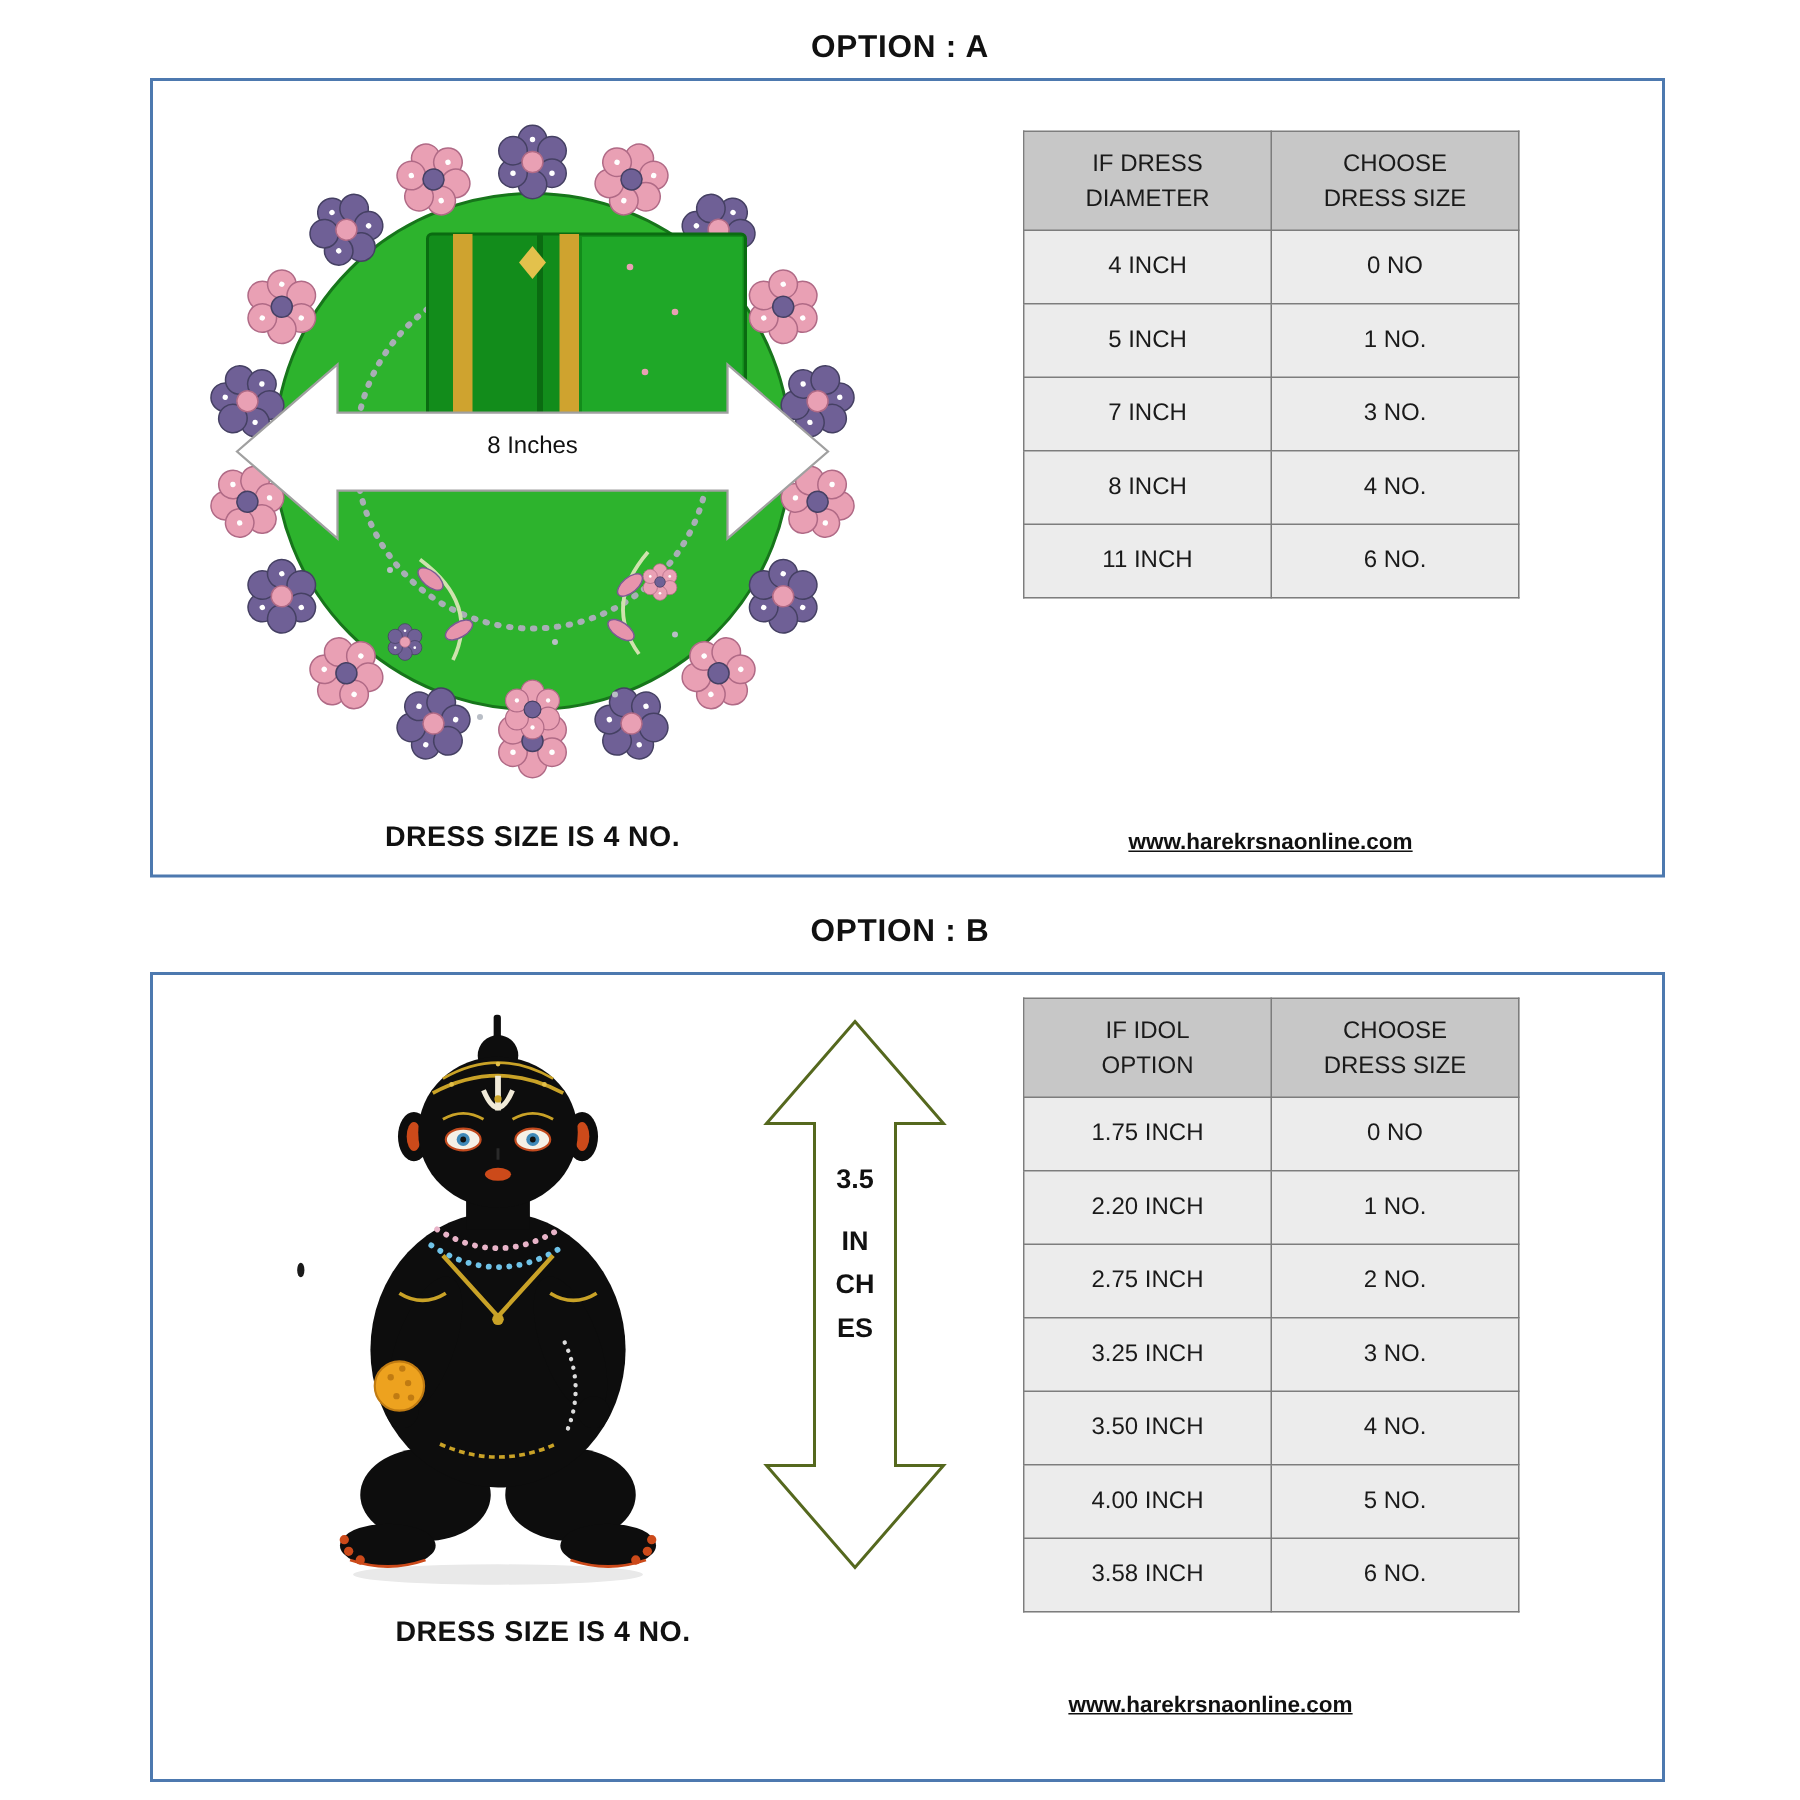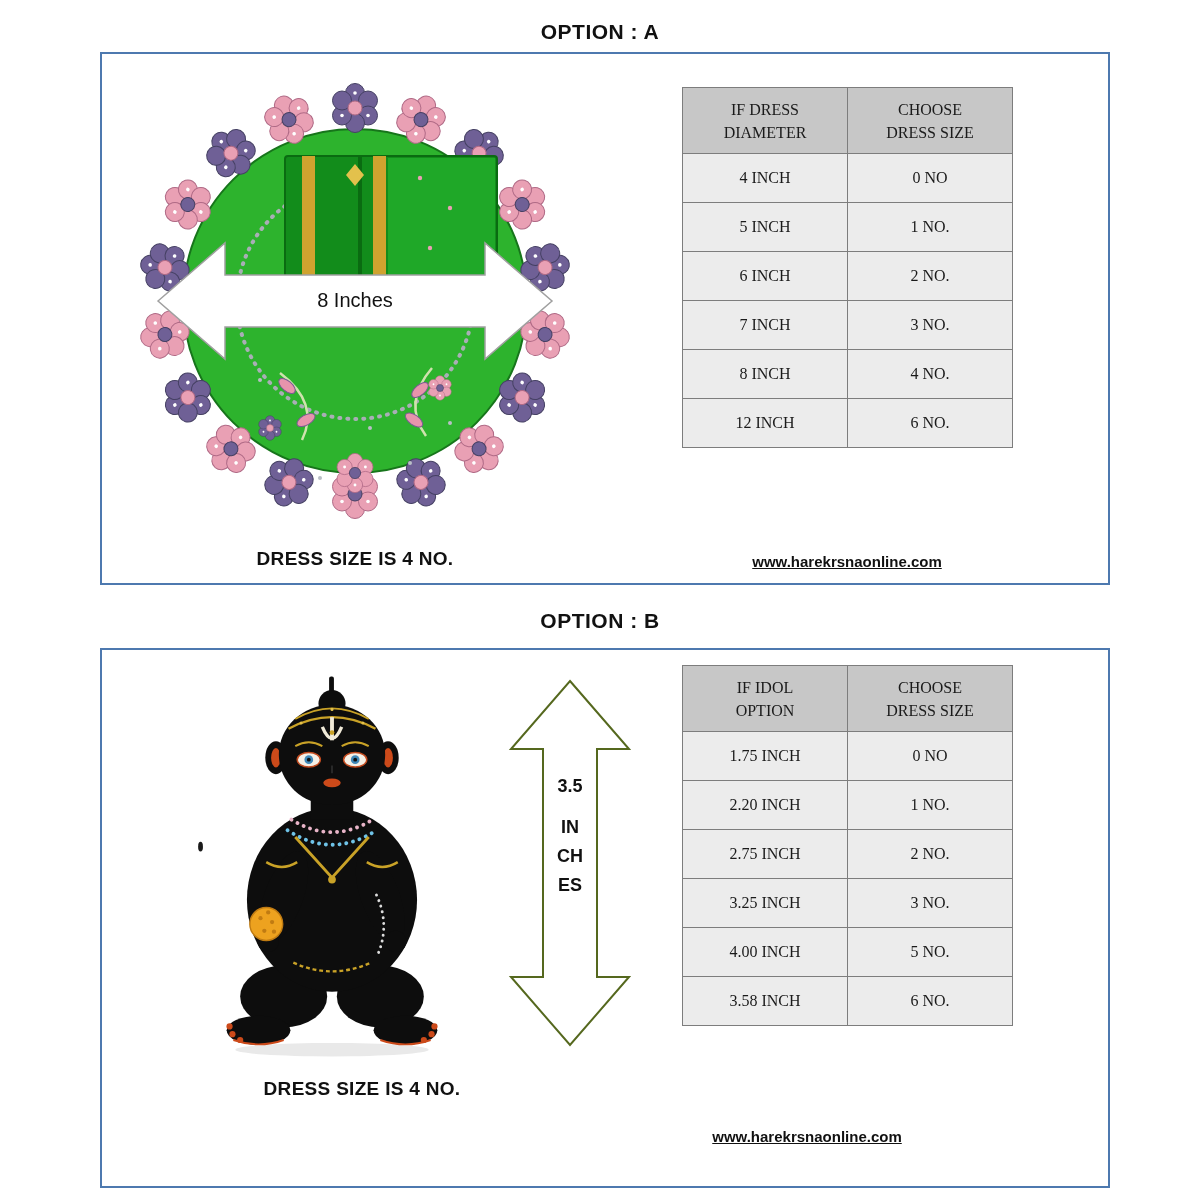--- a/index.html
+++ b/index.html
@@ -23,21 +23,21 @@
     position:absolute; left:100px; width:1010px;
     border:2px solid #4d79af; background:#fff;
   }
   #panel-a { top:52px; height:533px; }
   #panel-b { top:648px; height:540px; }
 
   .dress-wrap { position:absolute; left:28px; top:14px; width:450px; height:465px; }
   .dress-wrap svg { width:100%; height:100%; display:block; }
   .arrow-label {
     position:absolute; left:0; right:0; top:221px;
-    text-align:center; font-size:20px; color:#111;
+    text-align:center; font-size:16px; color:#111;
   }
 
   .caption {
     position:absolute; font-weight:bold; font-size:19px; color:#111; text-align:center;
     letter-spacing:0.3px;
   }
   #caption-a { left:28px; top:494px; width:450px; }
   #caption-b { left:60px; top:428px; width:400px; }
 
   .website {
@@ -47,21 +47,21 @@
   #website-b { left:540px; top:478px; width:330px; }
 
   .size-table {
     position:absolute; border-collapse:collapse; table-layout:fixed; width:330px;
   }
   #table-a { left:580px; top:33px; }
   #table-b { left:580px; top:15px; }
   .size-table th, .size-table td {
     border:1px solid #7d7d7d; width:165px;
     text-align:center; vertical-align:middle;
-    font-size:16px; font-weight:normal; color:#1a1a1a;font-family:Liberation Serif, serif;
+    font-size:16px; font-weight:normal; color:#1a1a1a;
   }
   .size-table th { background:#c7c7c7; height:66px; line-height:23px; }
   .size-table td { background:#ececec; height:49px; }
 
   .idol-wrap { position:absolute; left:85px; top:16px; width:290px; height:400px; }
   .idol-wrap svg { width:100%; height:100%; display:block; }
 
   .varrow-wrap { position:absolute; left:398px; top:26px; width:140px; height:374px; }
   .varrow-wrap svg { width:100%; height:100%; display:block; }
   .varrow-label {
@@ -180,33 +180,29 @@
       <tbody>
         <tr>
             <td>4 INCH</td>
             <td>0 NO</td>
           </tr>
         <tr>
             <td>5 INCH</td>
             <td>1 NO.</td>
           </tr>
         <tr>
-            <td>6 INCH</td>
-            <td>2 NO.</td>
-          </tr>
-        <tr>
             <td>7 INCH</td>
             <td>3 NO.</td>
           </tr>
         <tr>
             <td>8 INCH</td>
             <td>4 NO.</td>
           </tr>
         <tr>
-            <td>12 INCH</td>
+            <td>11 INCH</td>
             <td>6 NO.</td>
           </tr>
       </tbody>
     </table>
 
     <div class="website" id="website-a">www.harekrsnaonline.com</div>
   </div>
 
   <div class="heading" id="heading-b">OPTION : B</div>
 
@@ -324,20 +320,24 @@
           </tr>
         <tr>
             <td>2.75 INCH</td>
             <td>2 NO.</td>
           </tr>
         <tr>
             <td>3.25 INCH</td>
             <td>3 NO.</td>
           </tr>
         <tr>
+            <td>3.50 INCH</td>
+            <td>4 NO.</td>
+          </tr>
+        <tr>
             <td>4.00 INCH</td>
             <td>5 NO.</td>
           </tr>
         <tr>
             <td>3.58 INCH</td>
             <td>6 NO.</td>
           </tr>
       </tbody>
     </table>
 

